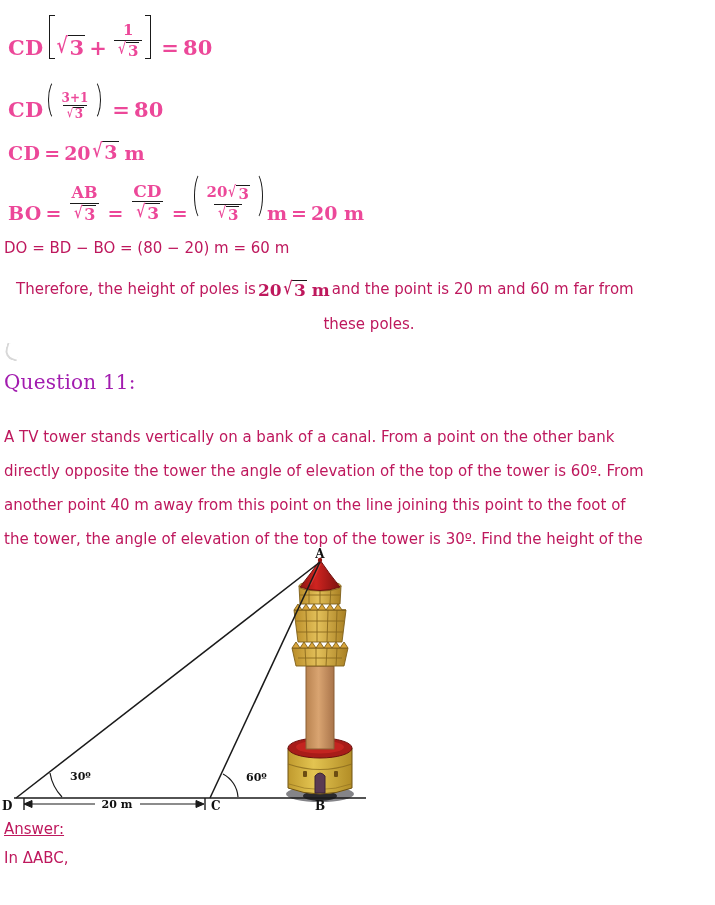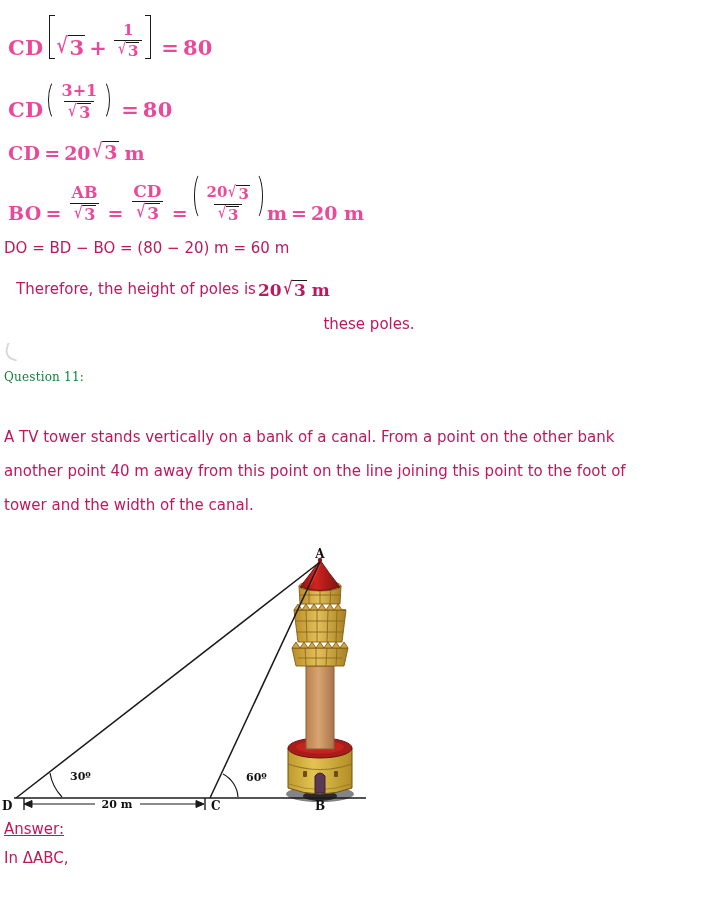--- a/index.html
+++ b/index.html
@@ -99,22 +99,22 @@
     font-size: 15px;
     color: #be185d;
     line-height: 34px;
   }
   .prose-just {
     text-align: justify;
     text-align-last: left;
   }
   .qhead {
     font-family: "DejaVu Serif", serif;
-    font-size: 12px;
-    color: #15803d;
+    font-size: 20px;
+    color: #a21caf;
     letter-spacing: .2px;
   }
   .inline-math {
     font-family: "DejaVu Serif", serif;
     font-weight: bold;
     font-size: 15px;
     display: inline-flex;
     align-items: center;
     vertical-align: -2px;
     white-space: nowrap;
@@ -172,21 +172,21 @@
     </span>
   </span>
   <span class="sqbr right" style="height:46px; margin-right:4px;"></span>
   <span class="op">=</span>
   <span class="lbl">80</span>
 </div>
 
 <div class="abs math" style="left:8px; top:78px; font-size:21px; height:44px;">
   <span class="lbl">CD</span>
   <span class="paren left" style="height:44px; margin-left:2px;"></span>
-  <span class="frac" style="font-size:16px; margin-left:4px;">
+  <span class="frac" style="font-size:12px; margin-left:4px;">
     <span class="num">3+1</span>
     <span class="den">
       <span class="sqrt">
         <span class="rad">√</span>
         <span class="rand">3</span>
       </span>
     </span>
   </span>
   <span class="paren right" style="height:44px; margin-right:5px;"></span>
   <span class="op">=</span>
@@ -252,33 +252,34 @@
 
 <div class="abs" style="left:4px; top:272px; width:706px;margin-left:12px;">
   <div class="prose prose-just" style="line-height:34px;">
     <span>Therefore,  the  height  of  poles  is</span><span class="inline-math" style="font-size:17px; margin:0 2px;">
         <span>20</span>
         <span class="sqrt">
           <span class="rad">√</span>
           <span class="rand">3</span>
         </span>
         <span style="margin-left:5px;">m</span>
-      </span>
+      </span><span>and  the  point  is  20  m  and  60  m  far  from</span>
   </div>
   <div class="prose" style="line-height:34px;text-align:center;">these poles.</div>
 </div>
 
 <div class="abs scanmark" style="left:5px; top:344px;"></div>
 
 <div class="abs qhead" style="left:4px; top:370px;">Question 11:</div>
 
 <div class="abs" style="left:4px; top:396px; width:706px;margin-top:24px;">
   <div class="prose prose-just">A TV tower stands vertically on a bank of a canal. From a point on the other bank</div>
+  <div class="prose prose-just">directly opposite the tower the angle of elevation of the top of the tower is 60º. From</div>
   <div class="prose prose-just">another point 40 m away from this point on the line joining this point to the foot of</div>
-  <div class="prose">tower and the width of the canal.</div>
+  <div class="prose prose-just">the tower, the angle of elevation of the top of the tower is 30º. Find the height of the</div>
 </div>
 
 <div class="abs" id="figure">
   <svg width="400" height="262" viewBox="0 0 400 262" xmlns="http://www.w3.org/2000/svg">
     <defs>
       <linearGradient id="gShaft" x1="0" y1="0" x2="1" y2="0">
         <stop offset="0%" stop-color="#b98350"></stop>
         <stop offset="45%" stop-color="#d9a471"></stop>
         <stop offset="100%" stop-color="#a9744a"></stop>
       </linearGradient>

